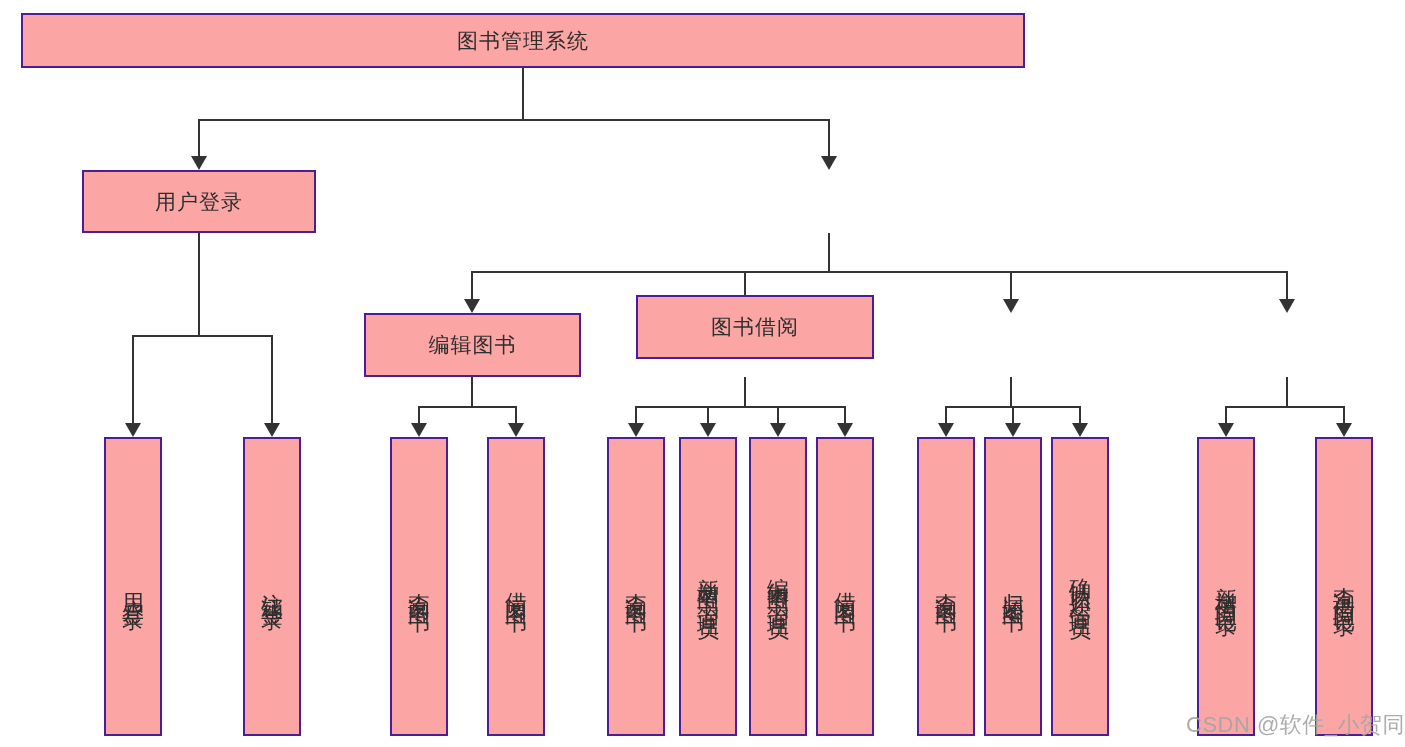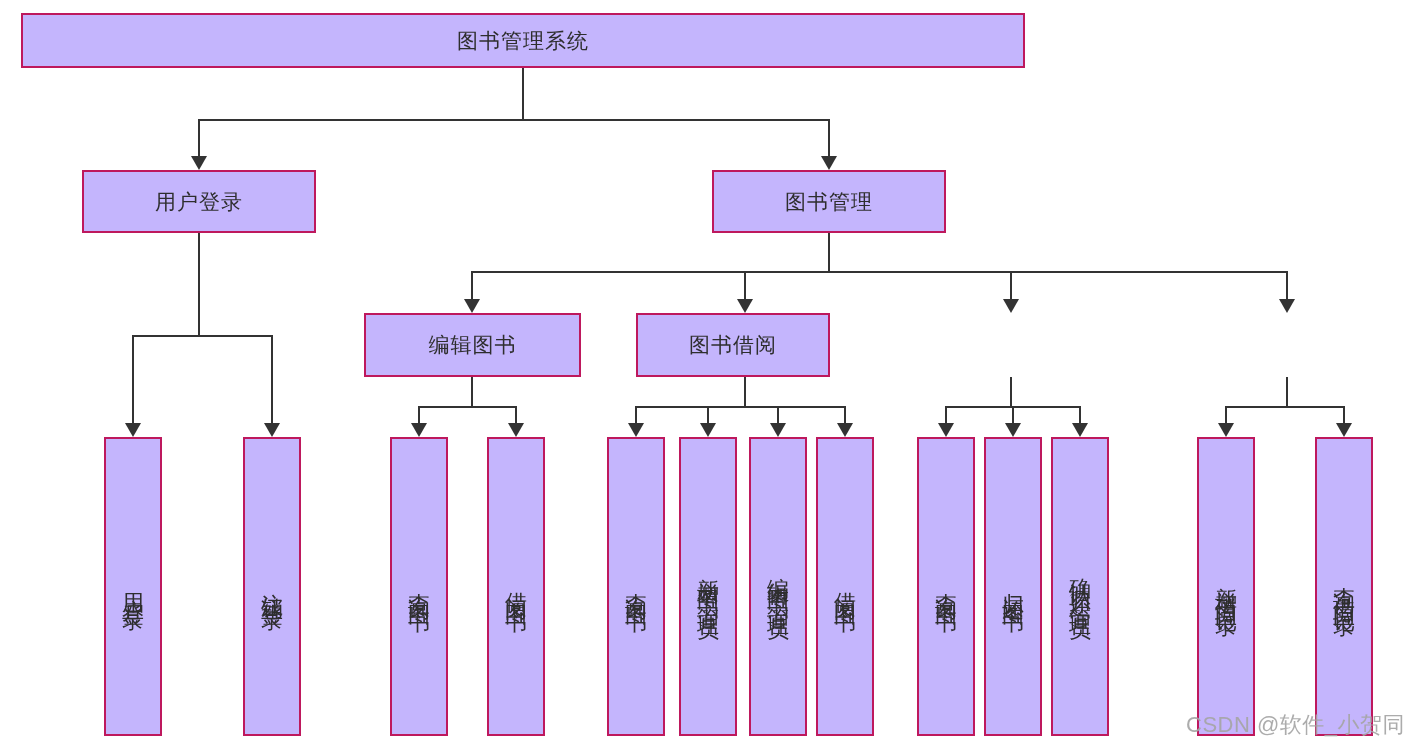--- a/index.html
+++ b/index.html
@@ -12,22 +12,22 @@
     position: relative;
     width: 1405px;
     height: 747px;
     background: #ffffff;
     overflow: hidden;
     color: #2e2e2e;
   }
   .box {
     position: absolute;
     box-sizing: border-box;
-    border: 2px solid #be185d;
-    background: #c4b5fd;
+    border: 2px solid #4c1d95;
+    background: #fca5a5;
     display: flex;
     align-items: center;
     justify-content: center;
     text-align: center;
   }
   .hlabel {
     font-size: 21px;
     color: #2e2e2e;
     letter-spacing: 1px;
     white-space: nowrap;
@@ -82,23 +82,20 @@
   <div class="vline" style="left:522px; top:68px; height:51px;"></div>
   <div class="hline" style="left:198px; top:119px; width:632px;"></div>
   <div class="vline" style="left:198px; top:119px; height:38px;"></div>
   <div class="arrowhead" style="left:191px; top:156px;"></div>
   <div class="vline" style="left:828px; top:119px; height:38px;"></div>
   <div class="arrowhead" style="left:821px; top:156px;"></div>
 
   <div class="box" style="left:82px; top:170px; width:234px; height:63px;">
     <span class="hlabel">用户登录</span>
   </div>
-  <div class="box" style="left:712px; top:170px; width:234px; height:63px;">
-    <span class="hlabel">图书管理</span>
-  </div>
 
   <div class="vline" style="left:198px; top:233px; height:104px;"></div>
   <div class="hline" style="left:132px; top:335px; width:141px;"></div>
   <div class="vline" style="left:132px; top:335px; height:89px;"></div>
   <div class="arrowhead" style="left:125px; top:423px;"></div>
   <div class="vline" style="left:271px; top:335px; height:89px;"></div>
   <div class="arrowhead" style="left:264px; top:423px;"></div>
 
   <div class="vline" style="left:828px; top:233px; height:39px;"></div>
   <div class="hline" style="left:471px; top:271px; width:817px;"></div>
@@ -107,21 +104,21 @@
   <div class="vline" style="left:744px; top:271px; height:29px;"></div>
   <div class="arrowhead" style="left:737px; top:299px;"></div>
   <div class="vline" style="left:1010px; top:271px; height:29px;"></div>
   <div class="arrowhead" style="left:1003px; top:299px;"></div>
   <div class="vline" style="left:1286px; top:271px; height:29px;"></div>
   <div class="arrowhead" style="left:1279px; top:299px;"></div>
 
   <div class="box" style="left:364px; top:313px; width:217px; height:64px;">
     <span class="hlabel">编辑图书</span>
   </div>
-  <div class="box" style="left:636px; top:313px; width:194px; height:64px;">
+  <div class="box" style="left:636px; top:295px; width:238px; height:64px;">
     <span class="hlabel">图书借阅</span>
   </div>
 
   <div class="vline" style="left:471px; top:377px; height:31px;"></div>
   <div class="hline" style="left:418px; top:406px; width:98px;"></div>
   <div class="vline" style="left:418px; top:406px; height:19px;"></div>
   <div class="arrowhead" style="left:411px; top:423px;"></div>
   <div class="vline" style="left:515px; top:406px; height:19px;"></div>
   <div class="arrowhead" style="left:508px; top:423px;"></div>
 

